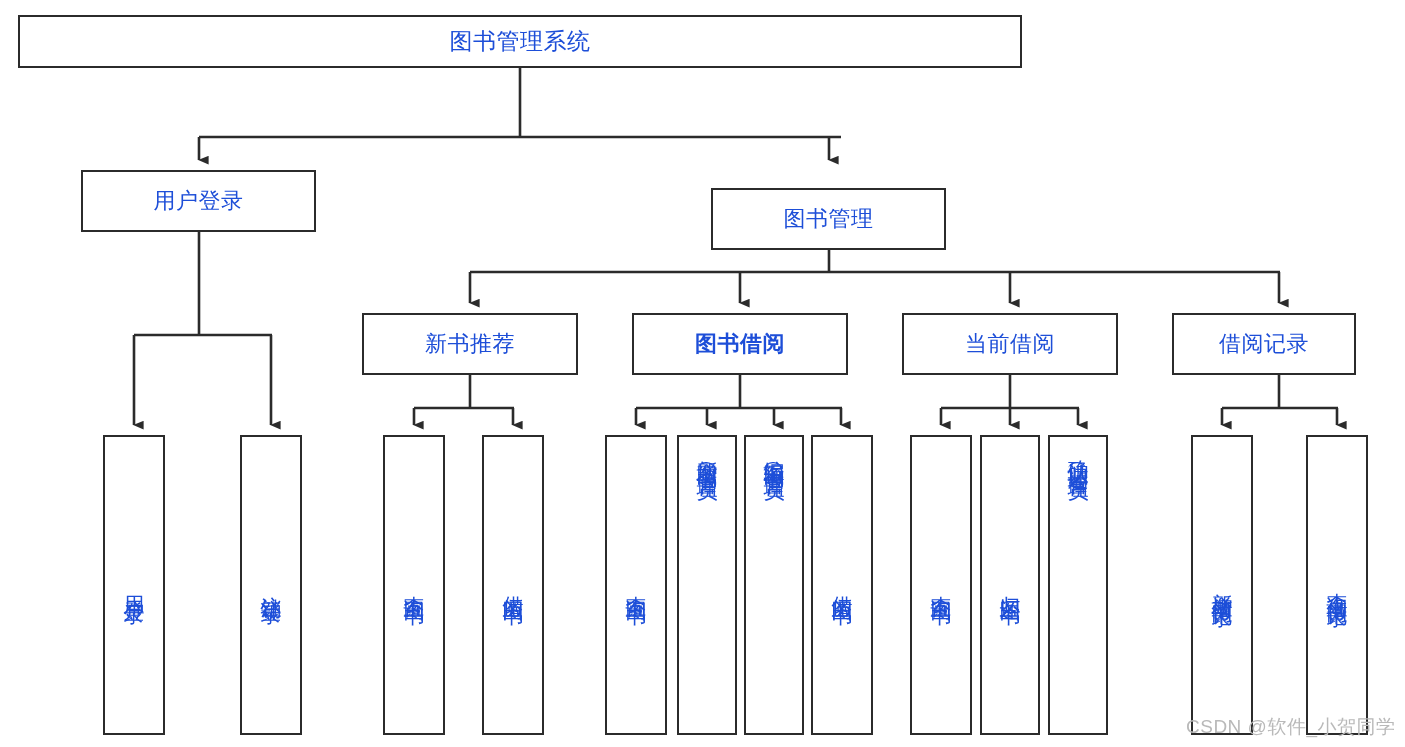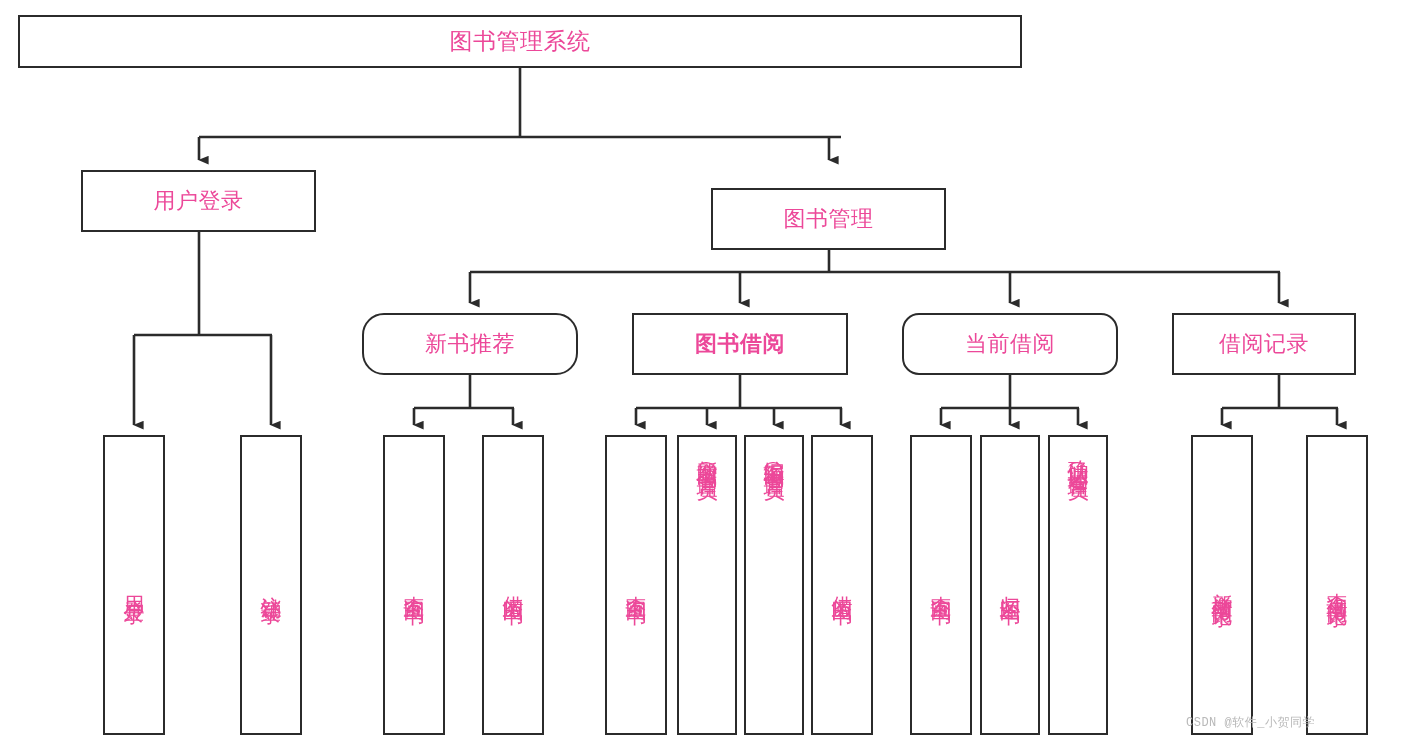--- a/index.html
+++ b/index.html
@@ -34,21 +34,21 @@
     border: 2.5px solid #2b2b2b;
     display: flex;
     align-items: center;
     justify-content: center;
     color: #1a1a1a;
   }
   .node .label {
     display: block;
     text-align: center;
     line-height: 1.18;
-    color: #ec4899;
+    color: #1d4ed8;
   }
   
   .node.horiz .label {
     font-size: 22px;
     letter-spacing: 0.5px;
     white-space: nowrap;
   }
   .node.root .label { font-size: 23px; }
   
   .node.vert {
@@ -66,25 +66,25 @@
     text-align: left;
   }
   .node.vert.mid {
     align-items: center;
     padding-top: 0;
   }
   #watermark {
     position: absolute;
     left: 1186px;
     top: 714px;
-    font-size: 12px;
+    font-size: 19px;
     color: #b9b9b9;
     letter-spacing: 0.5px;
     white-space: nowrap;
-    font-family: Liberation Mono, monospace;
+    font-family: Liberation Sans, sans-serif;
   }
 </style>
 </head>
 <body>
 
 <div id="diagram-root">
 
   <svg class="edges" viewBox="0 0 1405 747">
     <defs>
       <marker id="arrow" markerWidth="9" markerHeight="11" refX="4.2" refY="9.6" orient="auto" markerUnits="userSpaceOnUse">
@@ -139,27 +139,27 @@
     <span class="label">图书管理系统</span>
   </div>
 
   <div class="node horiz" style="left:81px; top:170px; width:235px; height:62px;">
     <span class="label">用户登录</span>
   </div>
   <div class="node horiz" style="left:711px; top:188px; width:235px; height:62px;">
     <span class="label">图书管理</span>
   </div>
 
-  <div class="node horiz" style="left:362px; top:313px; width:216px; height:62px;border-radius:22px;">
+  <div class="node horiz" style="left:362px; top:313px; width:216px; height:62px;">
     <span class="label">新书推荐</span>
   </div>
   <div class="node horiz" style="left:632px; top:313px; width:216px; height:62px;font-weight:bold;">
     <span class="label">图书借阅</span>
   </div>
-  <div class="node horiz" style="left:902px; top:313px; width:216px; height:62px;border-radius:17px;">
+  <div class="node horiz" style="left:902px; top:313px; width:216px; height:62px;">
     <span class="label">当前借阅</span>
   </div>
   <div class="node horiz" style="left:1172px; top:313px; width:184px; height:62px;">
     <span class="label">借阅记录</span>
   </div>
 
   <div class="node vert mid" style="left:103px; top:435px; width:62px; height:300px;">
     <span class="label">用户登录</span>
   </div>
   <div class="node vert mid" style="left:240px; top:435px; width:62px; height:300px;">

